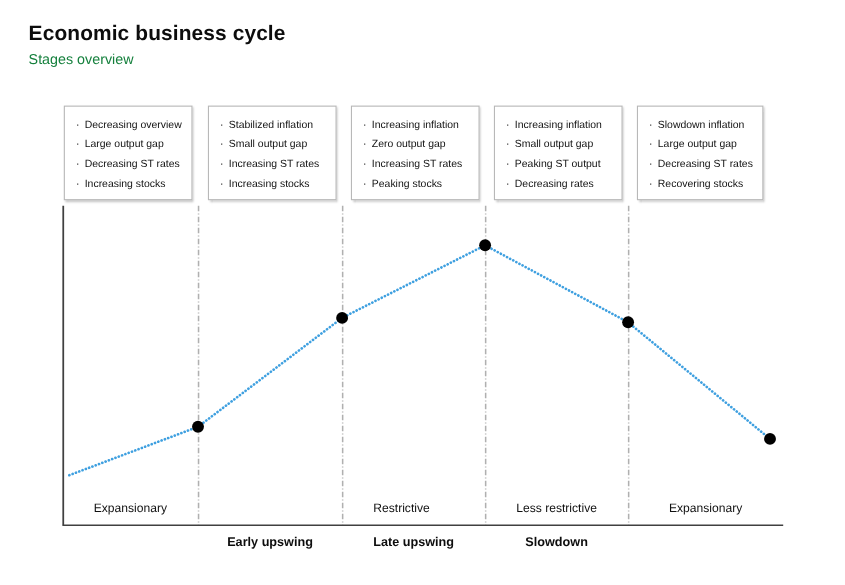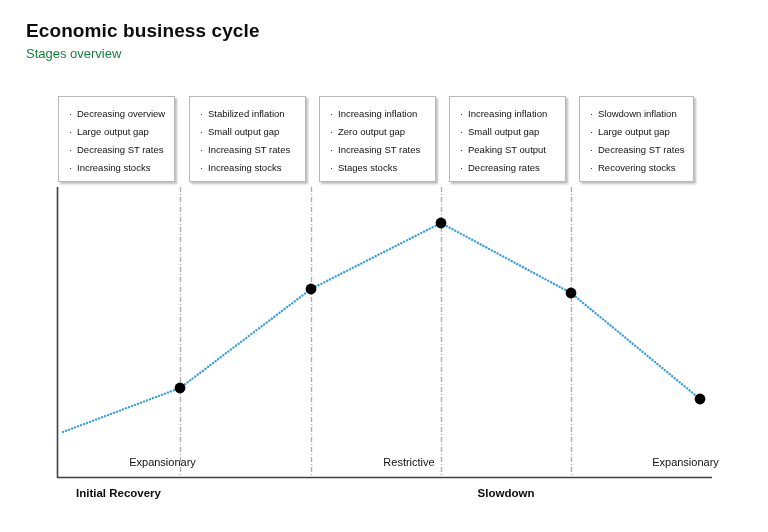--- a/index.html
+++ b/index.html
@@ -77,21 +77,20 @@
   
   .policy-cell {
     position: absolute;
     top: 448px;
     height: 28px;
     display: flex;
     align-items: center;
     justify-content: center;
     font-size: 11px;
     color: #111111;
-    margin-left: 44px;
   }
   
   .stage-name {
     position: absolute;
     top: 483px;
     height: 20px;
     display: flex;
     align-items: center;
     justify-content: center;
     font-size: 11.5px;
@@ -153,21 +152,21 @@
     <div class="bullet-row">
         <span class="bullet-dot">·</span>
         <span>Zero output gap</span>
       </div>
     <div class="bullet-row">
         <span class="bullet-dot">·</span>
         <span>Increasing ST rates</span>
       </div>
     <div class="bullet-row">
         <span class="bullet-dot">·</span>
-        <span>Stages stocks</span>
+        <span>Peaking stocks</span>
       </div>
   </div>
 
   <div class="stage-box" id="box-3" style="left: 449px; width: 117px;">
     <div class="bullet-row">
         <span class="bullet-dot">·</span>
         <span>Increasing inflation</span>
       </div>
     <div class="bullet-row">
         <span class="bullet-dot">·</span>
@@ -220,18 +219,20 @@
         <circle cx="180" cy="388" r="5.4" fill="#000000"></circle>
         <circle cx="311" cy="289" r="5.4" fill="#000000"></circle>
         <circle cx="441" cy="223" r="5.4" fill="#000000"></circle>
         <circle cx="571" cy="293" r="5.4" fill="#000000"></circle>
         <circle cx="700" cy="399" r="5.4" fill="#000000"></circle>
       </g>
   </svg>
 
   <div class="policy-cell" id="policy-0" style="left: 57px; width: 123px;">Expansionary</div>
   <div class="policy-cell" id="policy-2" style="left: 300px; width: 130px;">Restrictive</div>
+  <div class="policy-cell" id="policy-3" style="left: 441px; width: 130px;">Less restrictive</div>
   <div class="policy-cell" id="policy-4" style="left: 571px; width: 141px;">Expansionary</div>
 
-  <div class="stage-name" id="name-0" style="left: 57px; width: 123px;">Initial Recovery</div>
+  <div class="stage-name" id="name-1" style="left: 180px; width: 131px;">Early upswing</div>
+  <div class="stage-name" id="name-2" style="left: 311px; width: 130px;">Late upswing</div>
   <div class="stage-name" id="name-3" style="left: 441px; width: 130px;">Slowdown</div>
 
 </div>
 
 </body></html>

